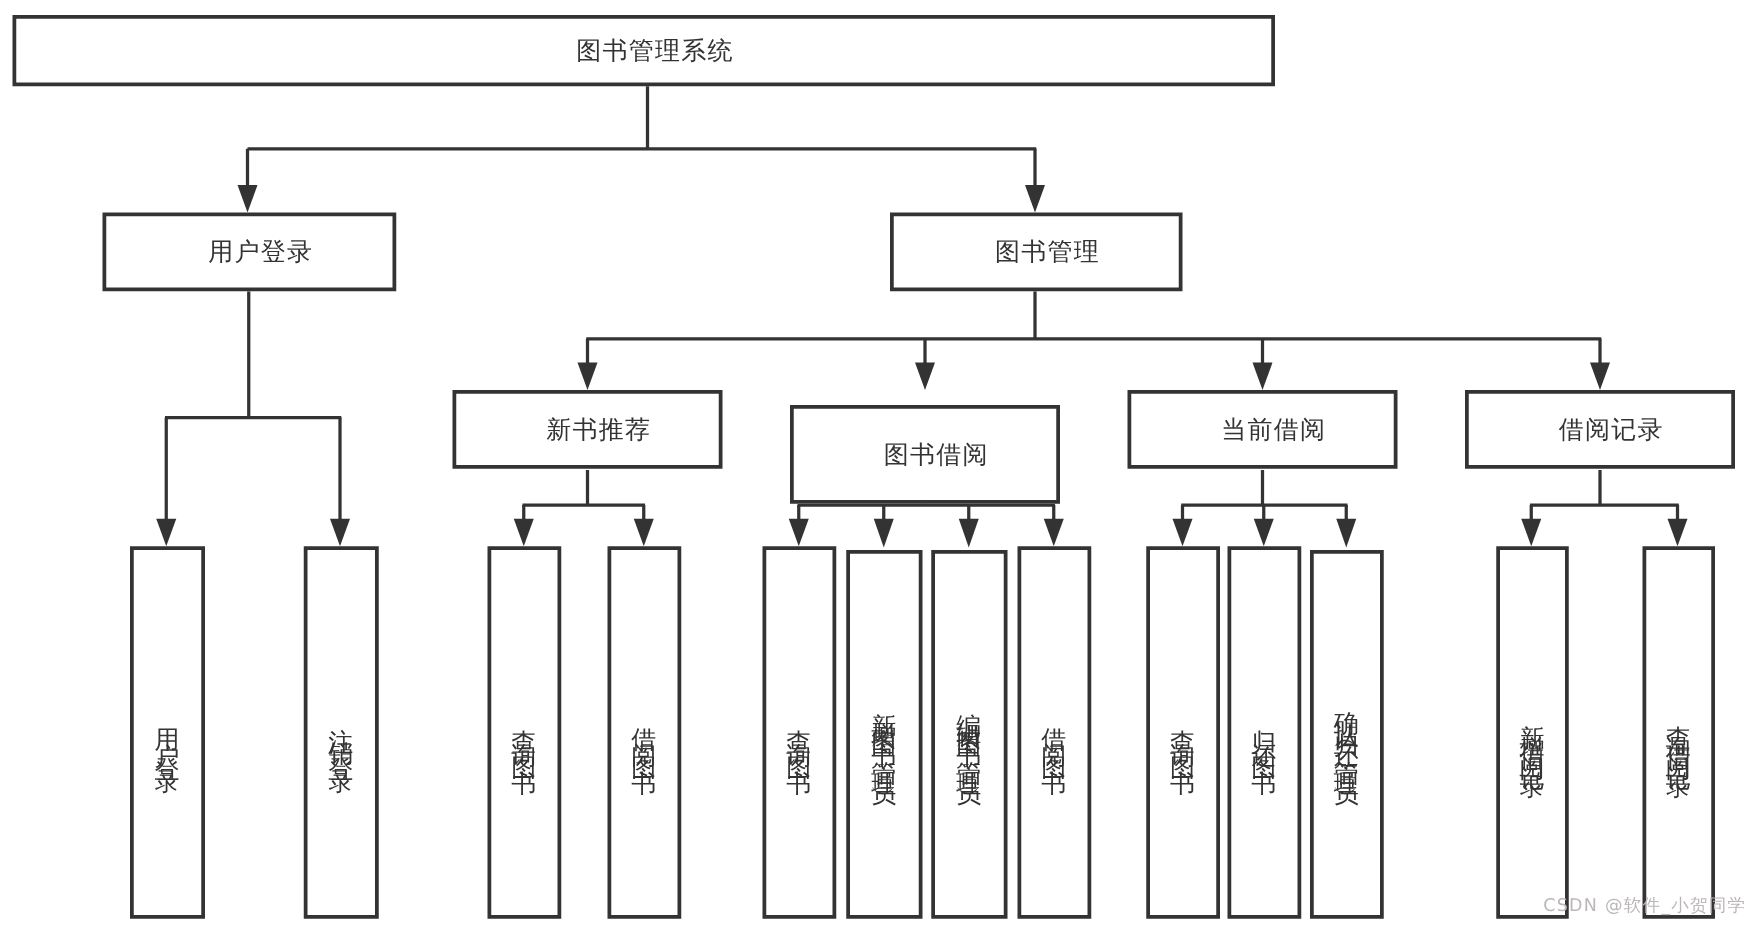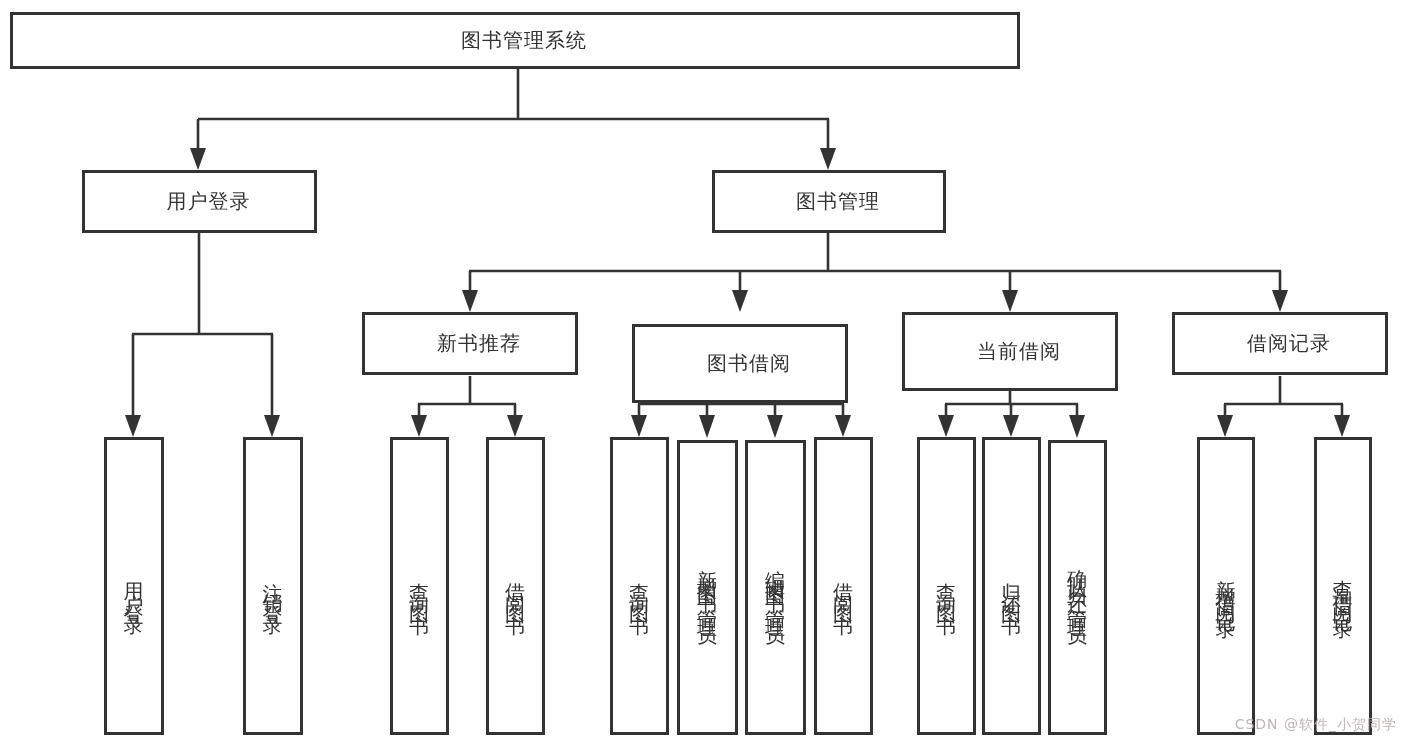--- a/index.html
+++ b/index.html
@@ -122,21 +122,21 @@
     </g>
   </svg>
 
   <div class="node h" style="left:10px; top:12px; width:1010px; height:57px;">图书管理系统</div>
 
   <div class="node h" style="left:82px; top:170px; width:235px; height:63px;">用户登录</div>
   <div class="node h" style="left:712px; top:170px; width:234px; height:63px;">图书管理</div>
 
   <div class="node h" style="left:362px; top:312px; width:216px; height:63px;">新书推荐</div>
   <div class="node h" style="left:632px; top:324px; width:216px; height:79px;">图书借阅</div>
-  <div class="node h" style="left:902px; top:312px; width:216px; height:79px;">当前借阅</div>
+  <div class="node h" style="left:902px; top:312px; width:216px; height:63px;">当前借阅</div>
   <div class="node h" style="left:1172px; top:312px; width:216px; height:63px;">借阅记录</div>
 
   <div class="node v" style="left:104px; top:437px; width:60px; height:298px;">用户登录</div>
   <div class="node v" style="left:243px; top:437px; width:60px; height:298px;">注销登录</div>
 
   <div class="node v" style="left:390px; top:437px; width:59px; height:298px;">查询图书</div>
   <div class="node v" style="left:486px; top:437px; width:59px; height:298px;">借阅图书</div>
 
   <div class="node v" style="left:610px; top:437px; width:59px; height:298px;">查询图书</div>
   <div class="node v long" style="left:677px; top:440px; width:61px; height:295px;">新增图书（管理员）</div>

